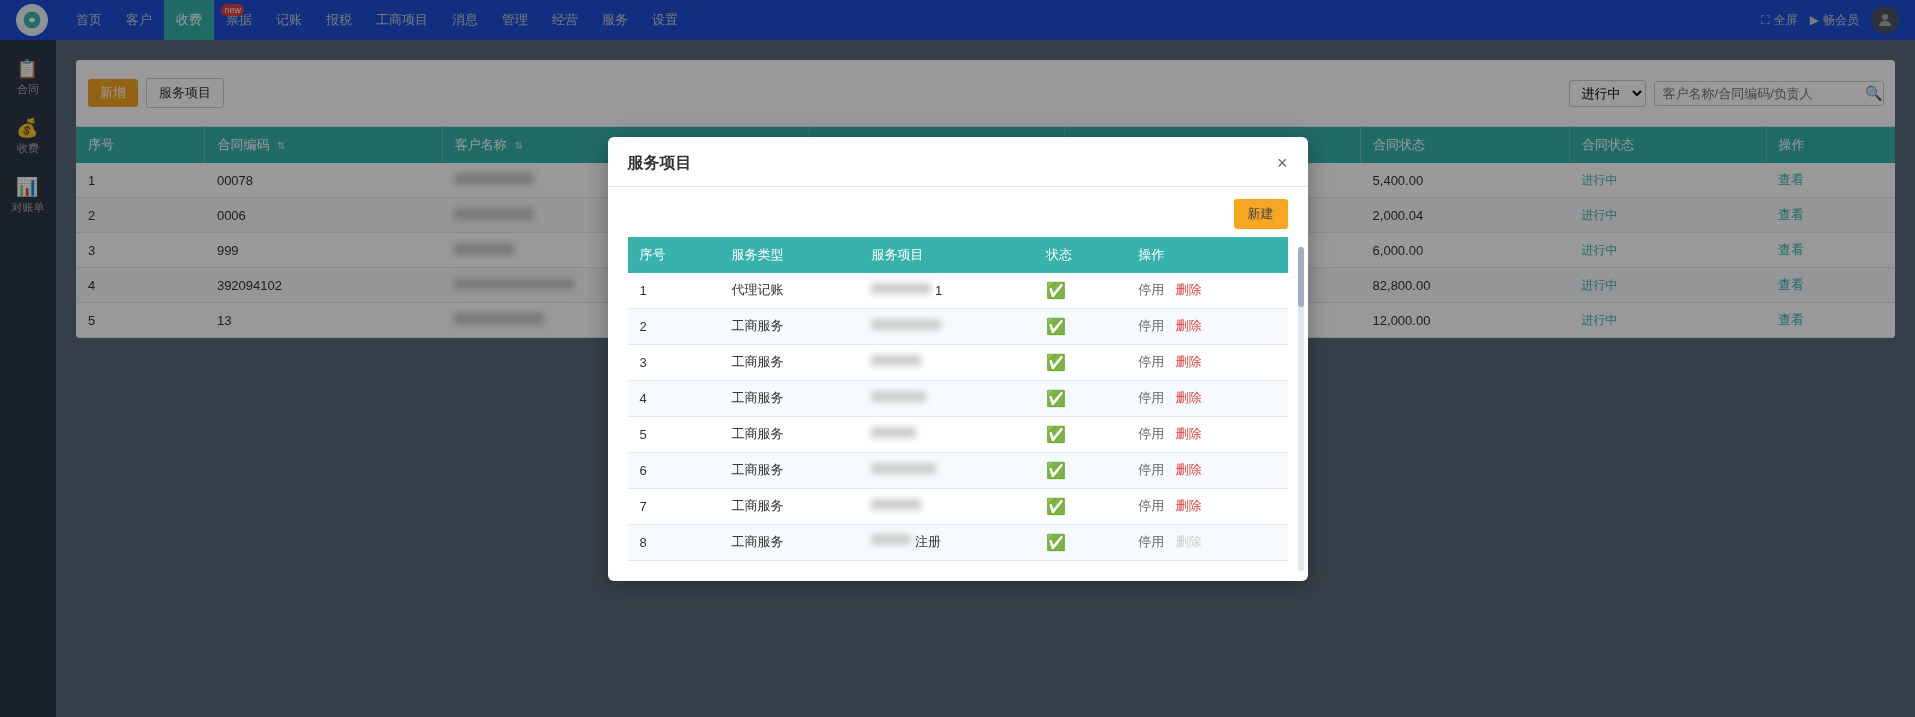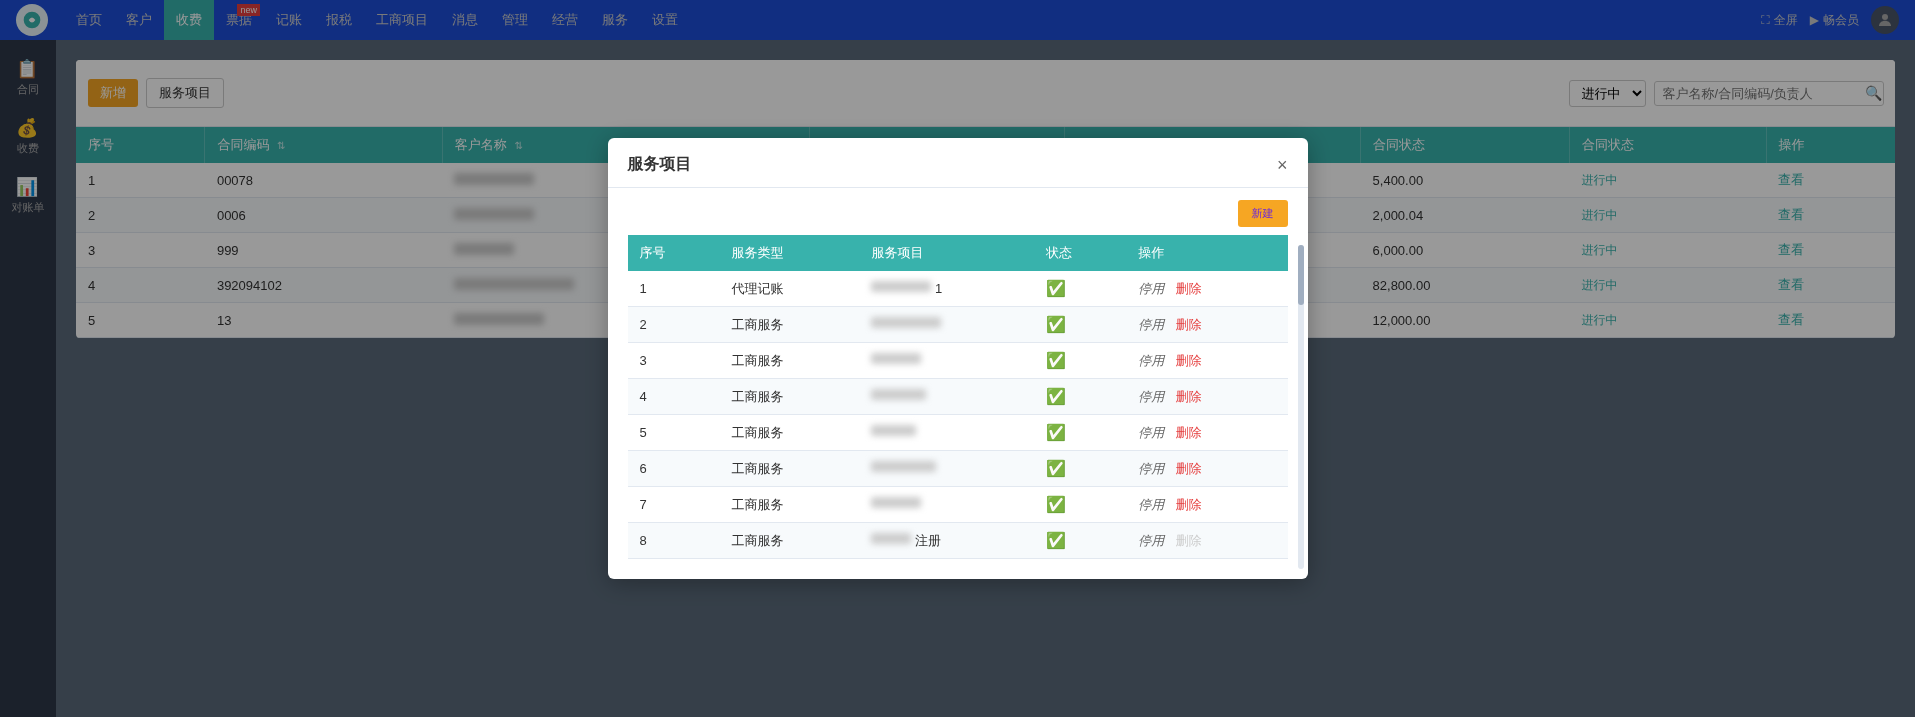--- a/index.html
+++ b/index.html
@@ -16,23 +16,23 @@
       background: #e8f4f8; display: flex; align-items: center; justify-content: center;
       margin-right: 16px; flex-shrink: 0;
     }
     .top-nav .logo svg { width: 20px; height: 20px; }
     .nav-item {
       color: #ccc; padding: 0 12px; height: 40px; display: flex; align-items: center;
       cursor: pointer; font-size: 13px; position: relative;
     }
     .nav-item.active { background: #38b2ac; color: #fff; }
     .nav-item .badge-new {
-      position: absolute; top: 4px; right: 4px;
+      position: absolute; top: 4px; right: 20px;
       background: #e53e3e; color: #fff; font-size: 9px;
-      padding: 1px 3px; border-radius: 0;
+      padding: 1px 3px; border-radius: 6px;
     }
     .nav-right {
       margin-left: auto; display: flex; align-items: center; gap: 12px;
     }
     .nav-right .btn-text { color: #ccc; font-size: 12px; cursor: pointer; display: flex; align-items: center; gap: 4px; }
     .nav-right .avatar {
       width: 28px; height: 28px; border-radius: 50%;
       background: #4a5568; display: flex; align-items: center; justify-content: center;
       cursor: pointer;
     }
@@ -124,35 +124,35 @@
     }
     .modal-title { font-size: 16px; font-weight: bold; color: #333; }
     .modal-close {
       background: none; border: none; cursor: pointer;
       font-size: 18px; color: #666; line-height: 1;
     }
     .modal-toolbar {
       display: flex; justify-content: flex-end; padding: 12px 20px 8px;
     }
     .btn-new-modal {
-      background: #f6a623; color: #6d28d9; border: none; padding: 6px 14px;
-      border-radius: 3px; cursor: pointer; font-size: 11px;
+      background: #f6a623; color: #404040; border: none; padding: 6px 14px;
+      border-radius: 3px; cursor: pointer; font-size: 13px;
     }
     .modal-body { overflow-y: auto; flex: 1; padding: 0 20px 20px; }
 
     .modal-table { width: 100%; border-collapse: collapse; }
     .modal-table thead tr { background: #38b2ac; color: #fff; }
     .modal-table thead th {
       padding: 9px 12px; text-align: left; font-weight: normal; font-size: 13px;
     }
     .modal-table tbody tr { border-bottom: 1px solid #e2e8f0; }
     .modal-table tbody tr:nth-child(even) { background: #f7fafc; }
     .modal-table tbody td { padding: 8px 12px; font-size: 13px; color: #333; }
     .check-icon { color: #38b2ac; font-size: 16px; }
-    .action-stop { color: #666; cursor: pointer; font-style: italic; }
+    .action-stop { color: #666; cursor: pointer; }
     .action-delete { color: #e53e3e; cursor: pointer; margin-left: 8px; }
     .scrollbar-track {
       position: absolute; right: 4px; top: 10px; bottom: 10px;
       width: 6px; background: #e2e8f0; border-radius: 3px;
     }
     .scrollbar-thumb {
       position: absolute; top: 0; width: 6px; height: 60px;
       background: #a0aec0; border-radius: 3px;
     }
   </style>

